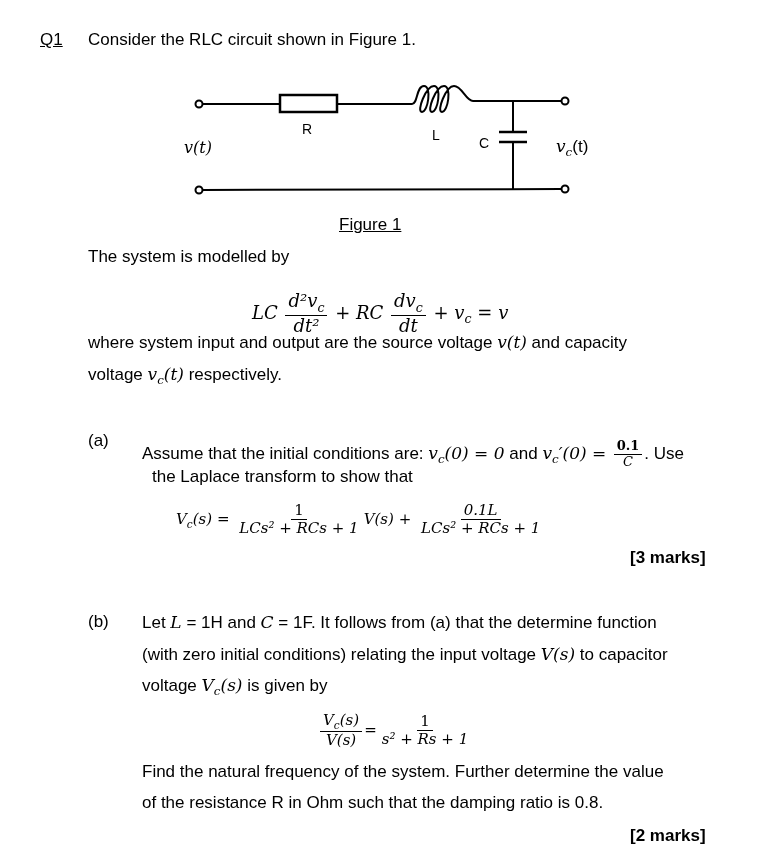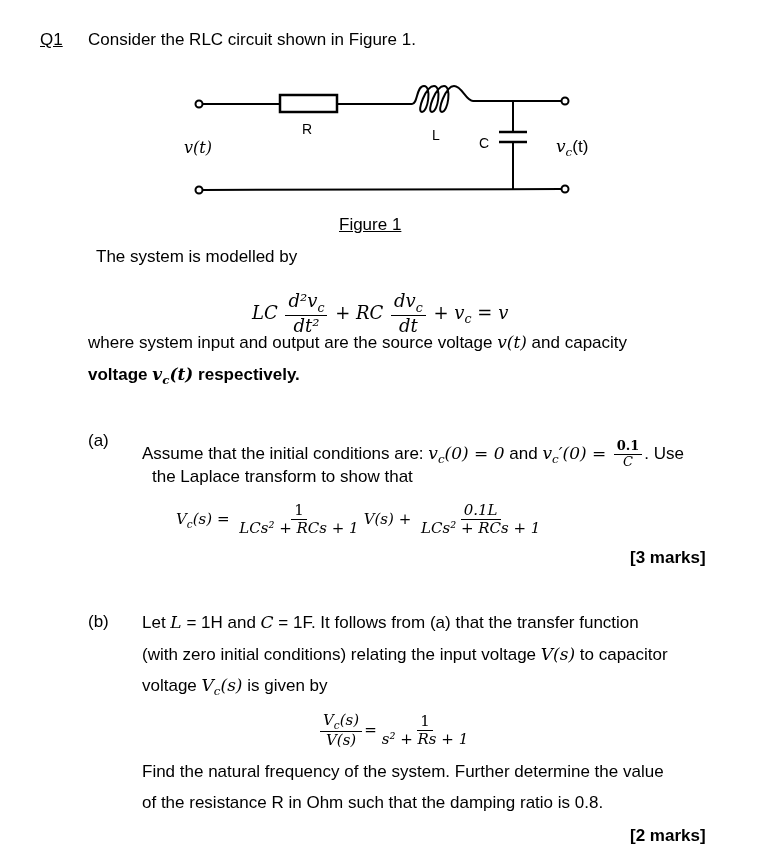--- a/index.html
+++ b/index.html
@@ -45,38 +45,38 @@
     <circle cx="565" cy="189" r="3.5" fill="#fff"></circle>
   </g>
 </svg>
 <div class="abs" style="left:302px; top:121px; font-size:14px;">R</div>
 <div class="abs" style="left:432px; top:127px; font-size:14px;">L</div>
 <div class="abs" style="left:479px; top:135px; font-size:14px;">C</div>
 <div class="abs math" style="left:184px; top:138px; font-size:16px;">v(t)</div>
 <div class="abs" style="left:556px; top:136px; font-size:17px;text-align:center;"><span class="math">v</span><sub class="math">c</sub><span>(t)</span></div>
 <div class="abs" style="left:339px; top:215px;text-decoration:underline;">Figure 1</div>
 
-<div class="abs" style="left:88px; top:247px;margin-left:8px;">The system is modelled by</div>
+<div class="abs" style="left:88px; top:247px;">The system is modelled by</div>
 
 <div class="abs math" style="left:252px; top:283px; font-size:18px;">
   <span>LC</span>
   <span class="frac">
       <span class="num"><span>d²v</span><sub>c</sub></span>
       <span class="den">dt²</span>
     </span>
   <span>+ RC</span>
   <span class="frac">
       <span class="num"><span>dv</span><sub>c</sub></span>
       <span class="den">dt</span>
     </span>
   <span>+ v</span><sub>c</sub><span> = v</span>
 </div>
 
 <div class="abs" style="left:88px; top:332px;"><span>where system input and output are the source voltage </span><span class="math">v(t)</span><span> and capacity</span></div>
-<div class="abs" style="left:88px; top:364px;font-weight:bold;"><span>voltage </span><span class="math">v</span><sub class="math">c</sub><span class="math">(t)</span><span> respectively.</span></div>
+<div class="abs" style="left:88px; top:364px;"><span>voltage </span><span class="math">v</span><sub class="math">c</sub><span class="math">(t)</span><span> respectively.</span></div>
 
 <div class="abs" style="left:88px; top:431px;">(a)</div>
 <div class="abs" style="left:142px; top:431px;">
   <span>Assume that the initial conditions are: </span><span class="math">v</span><sub class="math">c</sub><span class="math up">(0) = 0</span><span> and </span><span class="math">v</span><sub class="math">c</sub><span class="math">′</span><span class="math up">(0) = </span><span class="frac small-frac math">
       <span class="num up bold">0.1</span>
       <span class="den">C</span>
     </span><span>. Use</span>
 </div>
 <div class="abs" style="left:152px; top:467px;">the Laplace transform to show that</div>
 
@@ -87,21 +87,21 @@
       <span class="den">LCs² + RCs + 1</span>
     </span><span>V(s) +</span>
   <span class="frac">
       <span class="num">0.1L</span>
       <span class="den">LCs² + RCs + 1</span>
     </span>
 </div>
 <div class="abs bold" style="left:630px; top:548px;">[3 marks]</div>
 
 <div class="abs" style="left:88px; top:612px;">(b)</div>
-<div class="abs" style="left:142px; top:612px;"><span>Let </span><span class="math">L</span><span> = 1H and </span><span class="math">C</span><span> = 1F. It follows from (a) that the transfer function</span></div>
+<div class="abs" style="left:142px; top:612px;"><span>Let </span><span class="math">L</span><span> = 1H and </span><span class="math">C</span><span> = 1F. It follows from (a) that the determine function</span></div>
 <div class="abs" style="left:142px; top:644px;"><span>(with zero initial conditions) relating the input voltage </span><span class="math">V(s)</span><span> to capacitor</span></div>
 <div class="abs" style="left:142px; top:675px;"><span>voltage </span><span class="math">V</span><sub class="math">c</sub><span class="math">(s)</span><span> is given by</span></div>
 
 <div class="abs math" style="left:318px; top:704px; font-size:15px;">
   <span class="frac">
       <span class="num"><span>V</span><sub>c</sub><span>(s)</span></span>
       <span class="den">V(s)</span>
     </span><span class="up">=</span><span class="frac">
       <span class="num up">1</span>
       <span class="den">s² + Rs + 1</span>

